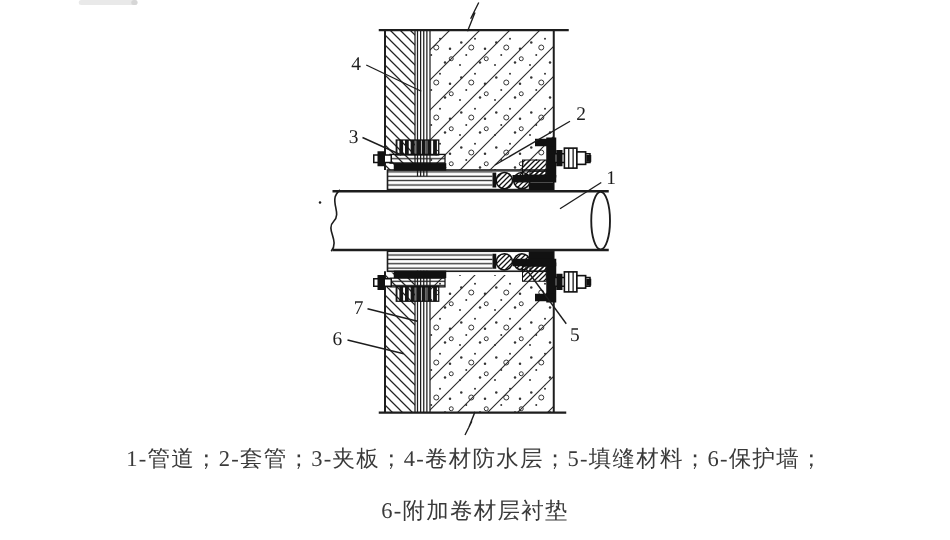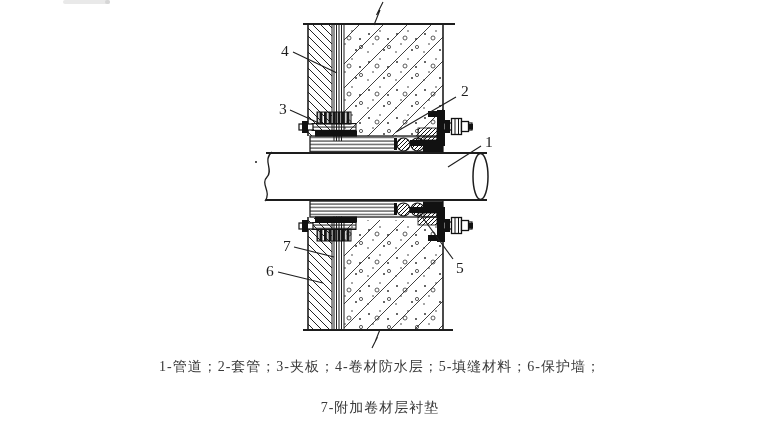--- a/index.html
+++ b/index.html
@@ -1,21 +1,21 @@
 <!DOCTYPE html>
 <html><head>
 <meta charset="utf-8">
 <style>
   html,body{margin:0;padding:0;background:#ffffff;}
   body{width:760px;height:432px;position:relative;overflow:hidden;
        font-family:"Liberation Serif", serif;}
   .stage{position:absolute;left:0;top:0;width:760px;height:432px;}
   svg{position:absolute;left:0;top:0;}
   .caption{position:absolute;left:0;width:760px;text-align:center;
-           color:#3a3a3a;font-size:14px;letter-spacing:1px;line-height:22px;
+           color:#3a3a3a;font-size:18px;letter-spacing:1px;line-height:22px;
            font-family:"Liberation Serif", serif;}
   .caption.line1{top:356px;}
   .caption.line2{top:397px;}
   .scroll-thumb{position:absolute;left:63px;top:0;width:47px;height:4px;
                 background:#e9e9e9;border-radius:2px;}
   .scroll-thumb .tip{position:absolute;right:0;top:0;width:5px;height:4px;
                 background:#d6d6d6;border-radius:2px;}
   text{font-family:"Liberation Serif", serif;fill:#1d1d1d;}
 </style>
 </head>
@@ -188,16 +188,16 @@
       <text x="461" y="96">2</text>
       <text x="485" y="147">1</text>
       <text x="456" y="273">5</text>
       <text x="283" y="251">7</text>
       <text x="266" y="276">6</text>
     </g>
   </svg>
 
   <div>
     <div class="caption line1">1-管道；2-套管；3-夹板；4-卷材防水层；5-填缝材料；6-保护墙；</div>
-    <div class="caption line2">7-附加卷材层衬垫</div>
+    <div class="caption line2">6-附加卷材层衬垫</div>
   </div>
 
 </div>
 
 </body></html>

